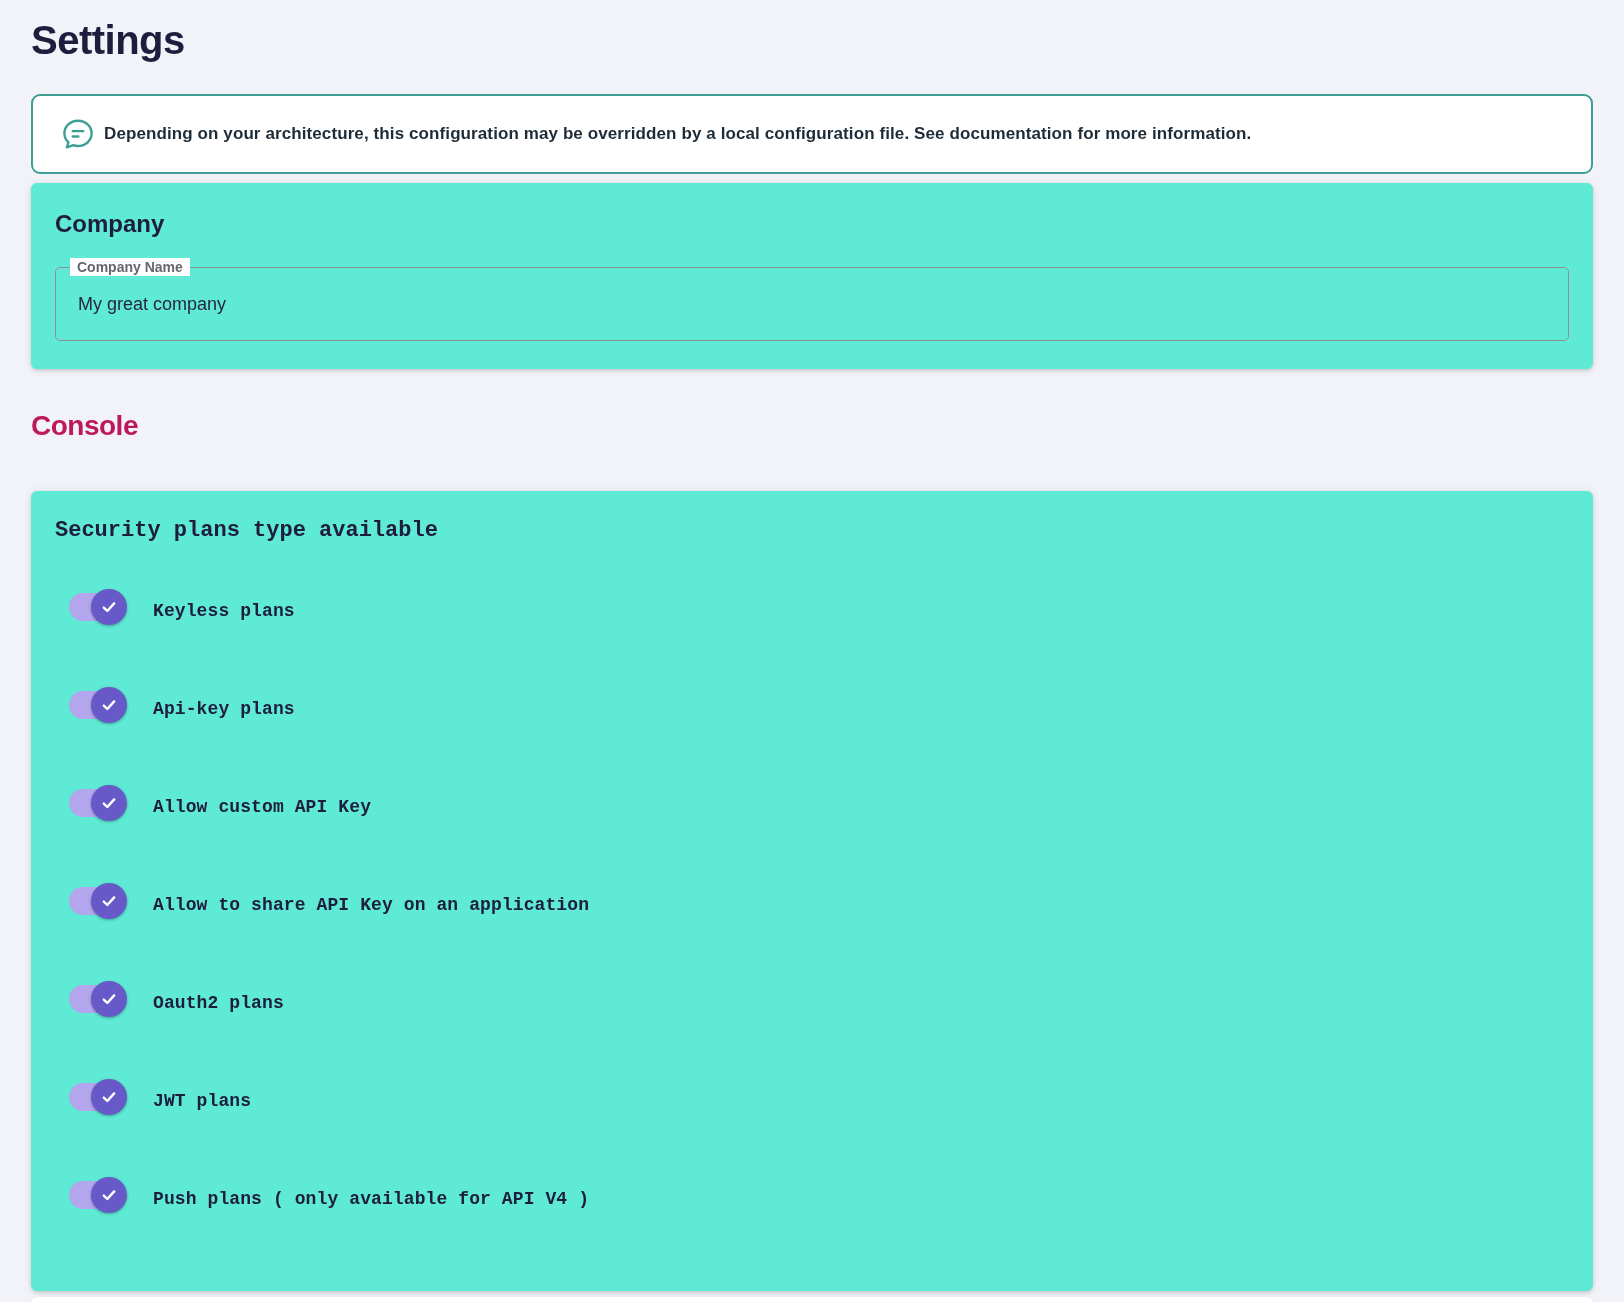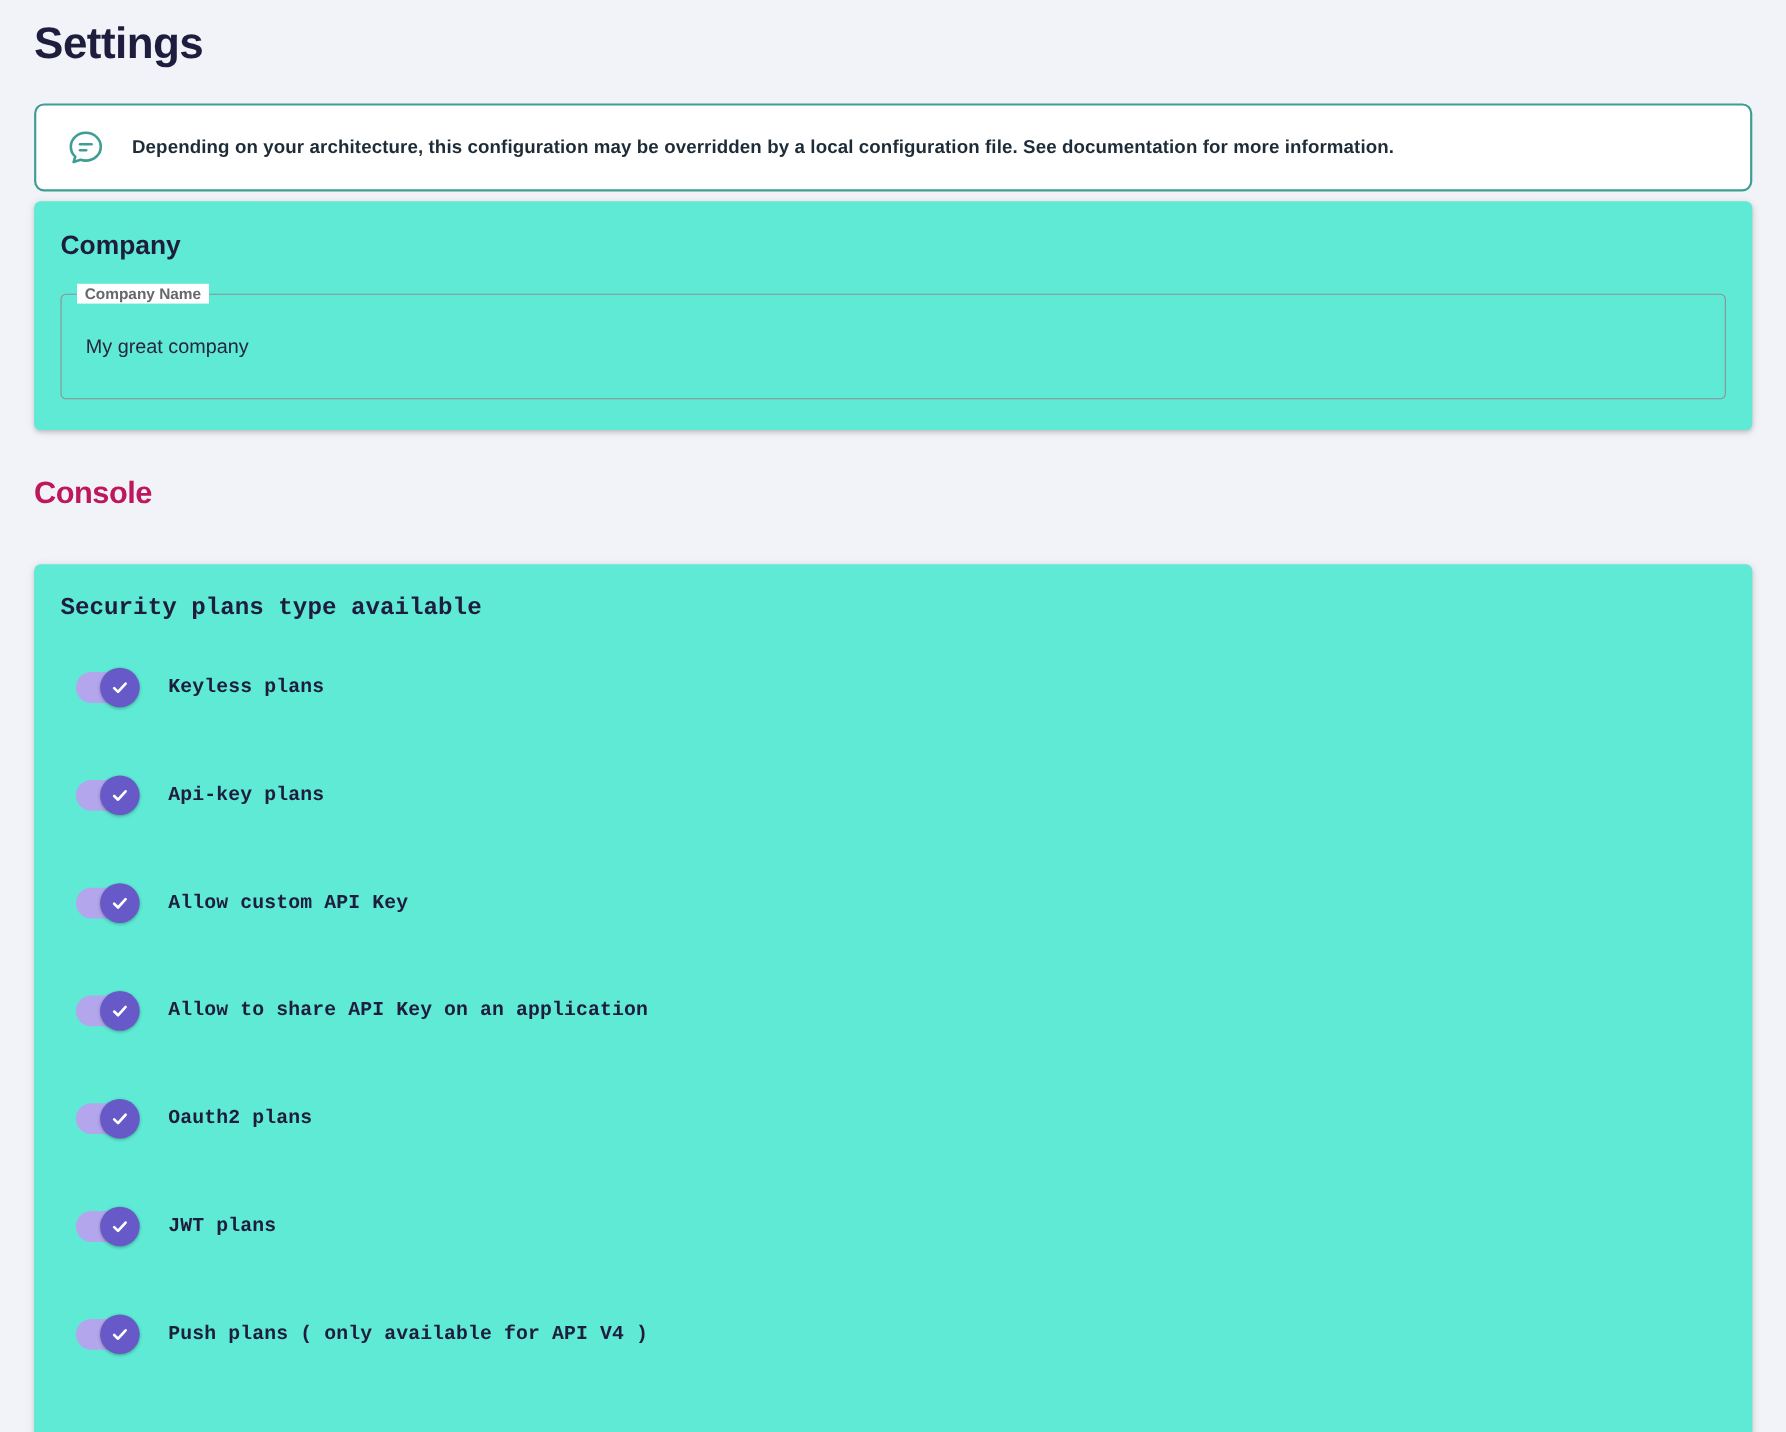--- a/index.html
+++ b/index.html
@@ -24,21 +24,21 @@
 
   
   .banner {
     margin-top: 30px;
     background: #ffffff;
     border: 2px solid var(--accent, #3f9e93);
     border-radius: 9px;
     height: 80px;
     display: flex;
     align-items: center;
-    gap: 23px;
+    gap: 7px;
     padding: 0 26px;
   }
   .banner-icon { display: flex; align-items: center; }
   .banner-text {
     font-size: 17px;
     font-weight: 700;
     color: #1e2c38;
     letter-spacing: 0.1px;
   }
 
@@ -58,21 +58,21 @@
     color: #1f1d3d;
     line-height: 30px;
   }
   .company-card .card-heading { margin-bottom: 28px; }
 
   
   .field {
     position: relative;
     border: 1px solid #8f9096;
     border-radius: 5px;
-    height: 96px;
+    height: 74px;
     display: flex;
     align-items: center;
     padding: 0 22px;
   }
   .field-label {
     position: absolute;
     top: -10px;
     left: 14px;
     background: #ffffff;
     padding: 0 7px;
@@ -108,21 +108,21 @@
     height: 800px;
     padding: 26px 24px 0 24px;
     overflow: hidden;
     font-family: Liberation Mono, monospace;
   }
   .console-card .card-heading { font-size: 22px; line-height: 28px; }
   .toggle-list { margin-top: 40px; }
 
   .toggle-row {
     display: flex;
-    align-items: center;
+    align-items: flex-end;
     height: 36px;
     margin-bottom: 62px;
     padding-left: 14px;
   }
   .toggle {
     position: relative;
     width: 56px;
     height: 28px;
     flex: none;
     cursor: pointer;

